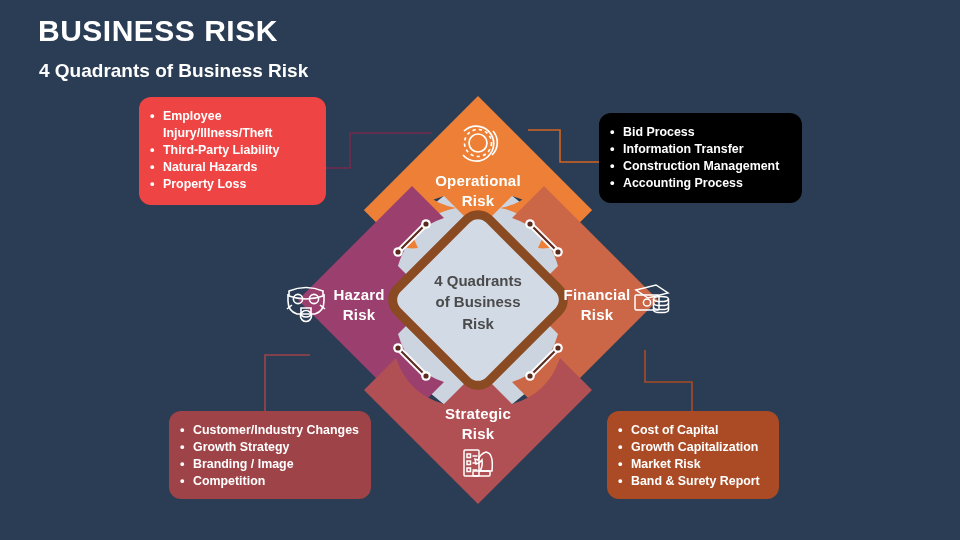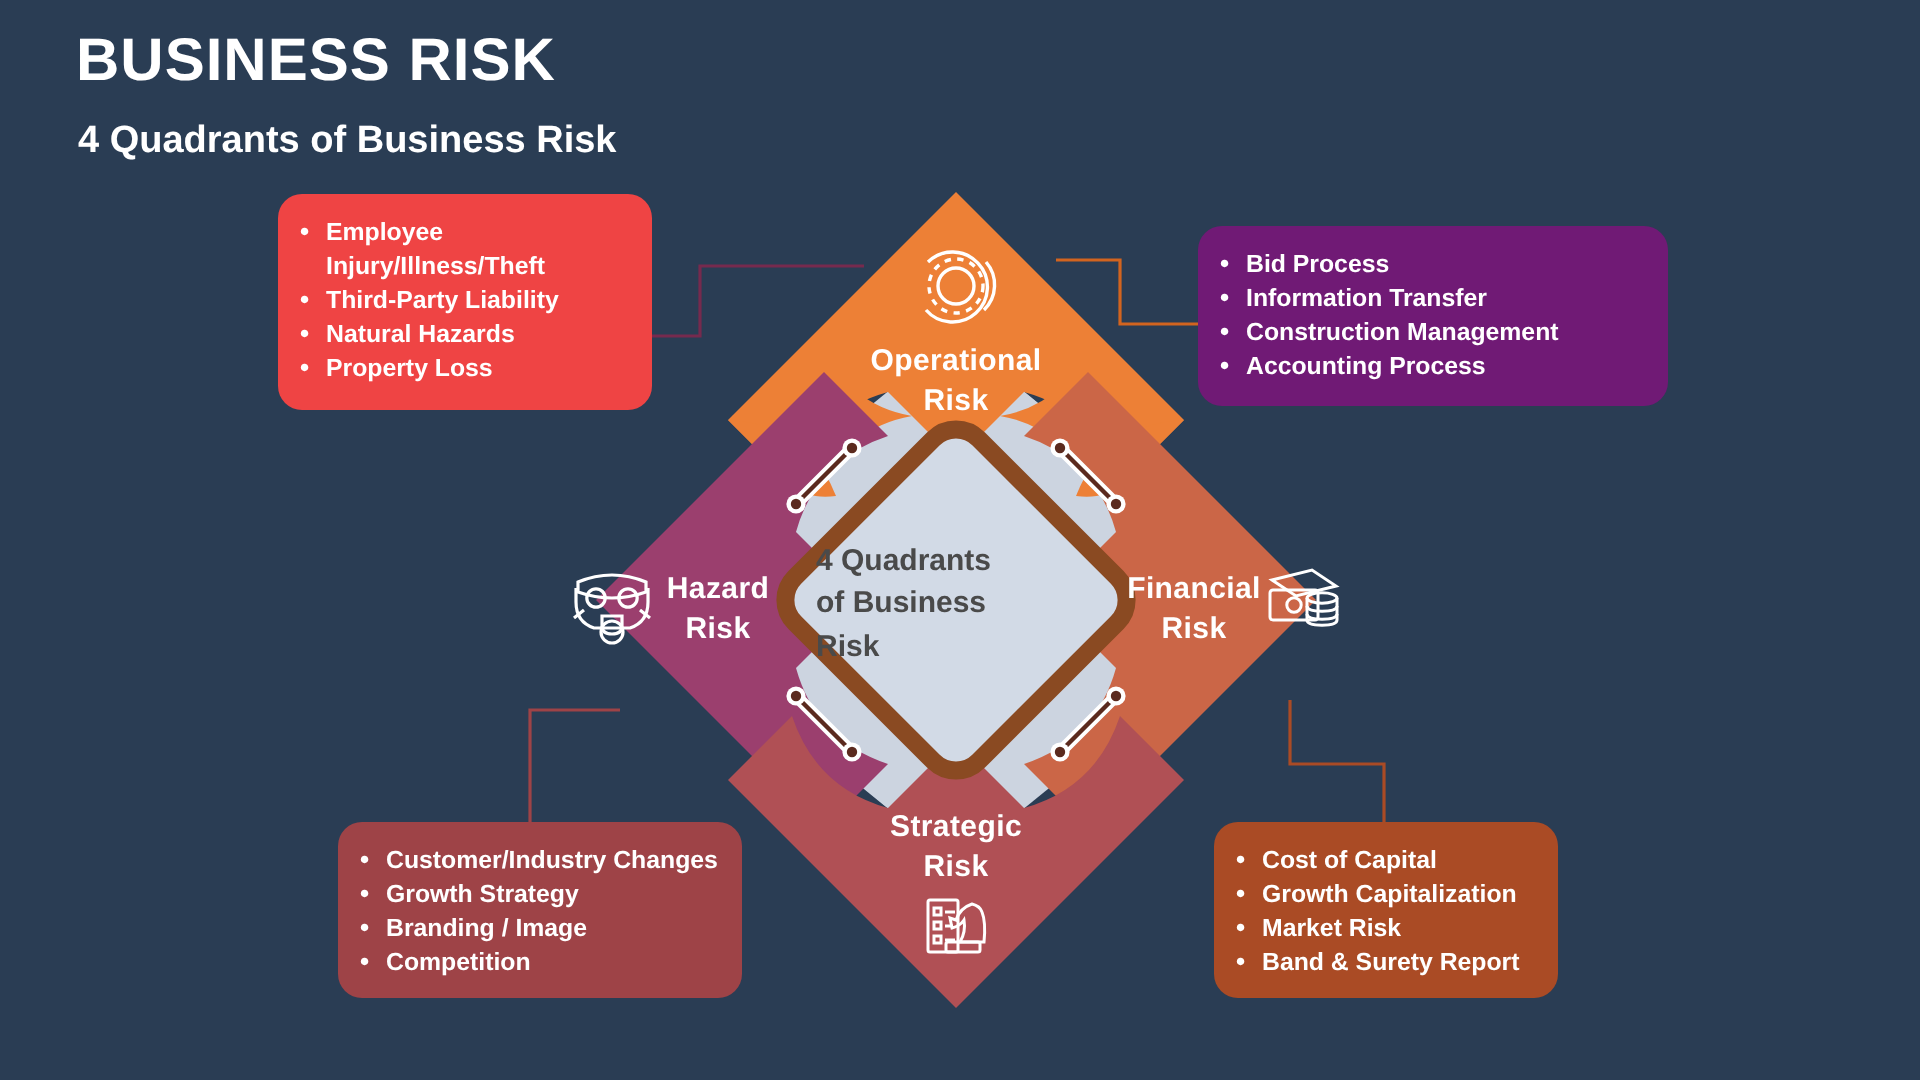--- a/index.html
+++ b/index.html
@@ -31,42 +31,42 @@
     text-align:center;line-height:1.33;letter-spacing:.2px;
   }
   #quad-label-operational{left:418px;top:171px;width:120px;}
   #quad-label-hazard{left:318px;top:285px;width:82px;text-align:center;}
   #quad-label-financial{left:556px;top:285px;width:82px;text-align:center;}
   #quad-label-strategic{left:418px;top:404px;width:120px;}
 
   
   #center-label{
     position:absolute;left:408px;top:270px;width:140px;
-    text-align:left;color:#4a4a4a;font-weight:bold;
+    text-align:center;color:#4a4a4a;font-weight:bold;
     font-size:15px;line-height:1.42;
   }
 
   
   .callout{
     position:absolute;border-radius:12px;
     padding:11px 12px 11px 10px;
     box-sizing:border-box;
   }
   .callout ul{margin:0;padding:0;list-style:none;}
   .callout li{
     color:#ffffff;font-size:12.4px;font-weight:bold;
     line-height:1.38;padding-left:14px;position:relative;
     white-space:pre-line;
   }
   .callout li:before{
     content:"\2022";position:absolute;left:1px;top:-1px;
     font-size:13px;color:#ffffff;
   }
   #callout-hazard{left:139px;top:97px;width:187px;height:108px;background:#ef4444;}
-  #callout-operational{left:599px;top:113px;width:235px;height:90px;background:#701a75;}
+  #callout-operational{left:599px;top:113px;width:203px;height:90px;background:#000000;}
   #callout-strategic{left:169px;top:411px;width:202px;height:88px;background:#9e4347;}
   #callout-financial{left:607px;top:411px;width:172px;height:88px;background:#aa4b25;}
 </style>
 </head>
 <body>
 
 <div class="stage">
 
   <div id="page-title">BUSINESS RISK</div>
   <div id="page-subtitle">4 Quadrants of Business Risk</div>

